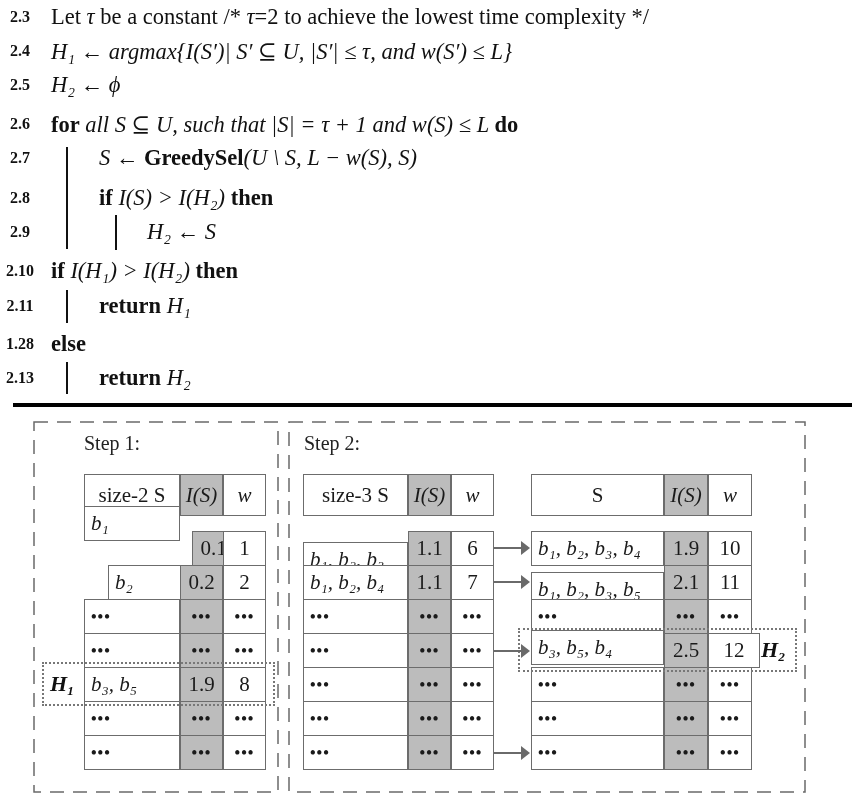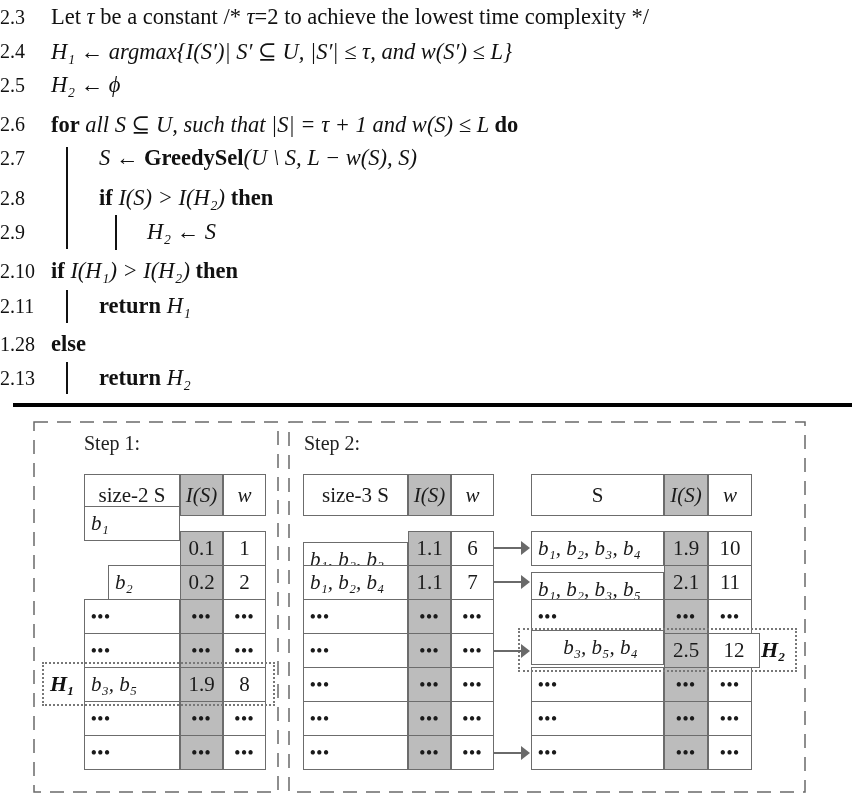--- a/index.html
+++ b/index.html
@@ -1,22 +1,22 @@
 <!DOCTYPE html>
 <html><head>
 <meta charset="utf-8">
 <style>
   html, body { margin:0; padding:0; background:#ffffff; }
   body { width:852px; height:794px; position:relative; overflow:hidden;
          font-family:"Liberation Serif","DejaVu Serif",serif; color:#111; }
   .algo { position:absolute; left:0; top:0; width:852px; }
   .line { position:absolute; left:0; height:34px; display:flex; align-items:center;
           font-size:22.5px; white-space:nowrap; }
-  .ln { position:absolute; right:calc(100% - 38px); font-weight:normal; font-size:20px;
-        text-align:left; width:40px; }
+  .ln { position:absolute; right:calc(100% - 38px); font-weight:bold; font-size:16px;
+        text-align:center; width:40px; }
   .code { position:absolute; white-space:nowrap; }
   .kw { font-weight:bold; font-style:normal; }
   .it { font-style:italic; }
   .vbar { position:absolute; width:1.5px; background:#111; }
   .rule { position:absolute; left:13px; top:403px; width:839px; height:3.5px; background:#000; }
   .dash-svg { position:absolute; }
   .steplabel { position:absolute; font-size:20px; color:#222; }
   .cell { position:absolute; box-sizing:border-box; border:1.5px solid #6c6c6c;
           background:#fff; display:flex; align-items:center; font-size:21px; color:#1a1a1a; }
   .cell.grey { background:#bcbcbc; justify-content:center; }
@@ -107,21 +107,21 @@
   <div class="steplabel" style="left:84px; top:432px;">Step 1:</div>
   <div class="steplabel" style="left:304px; top:432px;">Step 2:</div>
 
   <div id="t1">
       <div class="cell c" style="font-style: normal; left: 84px; top: 474px; width: 96px; height: 42px;">size-2 S</div>
       <div class="cell c grey" style="font-style: italic; left: 180px; top: 474px; width: 43px; height: 42px;">I(S)</div>
       <div class="cell c" style="font-style: italic; left: 223px; top: 474px; width: 43px; height: 42px;">w</div>
       <div class="cell l" style="left: 84px; top: 506px; width: 96px; height: 35px;">
         <span>b₁</span>
       </div>
-      <div class="cell c grey" style="left: 180px; top: 531px; width: 43px; height: 35px;">
+      <div class="cell c grey" style="left: 192px; top: 531px; width: 43px; height: 35px;">
         <span>0.1</span>
       </div>
       <div class="cell c" style="left: 223px; top: 531px; width: 43px; height: 35px;">
         <span>1</span>
       </div>
       <div class="cell l" style="left: 84px; top: 565px; width: 96px; height: 35px; margin-left: 24px;">
         <span>b₂</span>
       </div>
       <div class="cell c grey" style="left: 180px; top: 565px; width: 43px; height: 35px;">
         <span>0.2</span>
@@ -269,21 +269,21 @@
       </div>
       <div class="cell l" style="left: 531px; top: 599px; width: 133px; height: 35px;">
         <span class="dots">•••</span>
       </div>
       <div class="cell c grey" style="left: 664px; top: 599px; width: 44px; height: 35px;">
         <span class="dots">•••</span>
       </div>
       <div class="cell c" style="left: 708px; top: 599px; width: 44px; height: 35px;">
         <span class="dots">•••</span>
       </div>
-      <div class="cell l" style="left: 531px; top: 630px; width: 133px; height: 35px; justify-content: center;">
+      <div class="cell l" style="left: 531px; top: 630px; width: 133px; height: 35px;">
         <span>b₃, b₅, b₄</span>
       </div>
       <div class="cell c grey" style="left: 664px; top: 633px; width: 44px; height: 35px;">
         <span>2.5</span>
       </div>
       <div class="cell c" style="left: 708px; top: 633px; width: 52px; height: 35px;">
         <span>12</span>
       </div>
       <div class="cell l" style="left: 531px; top: 667px; width: 133px; height: 35px;">
         <span class="dots">•••</span>

